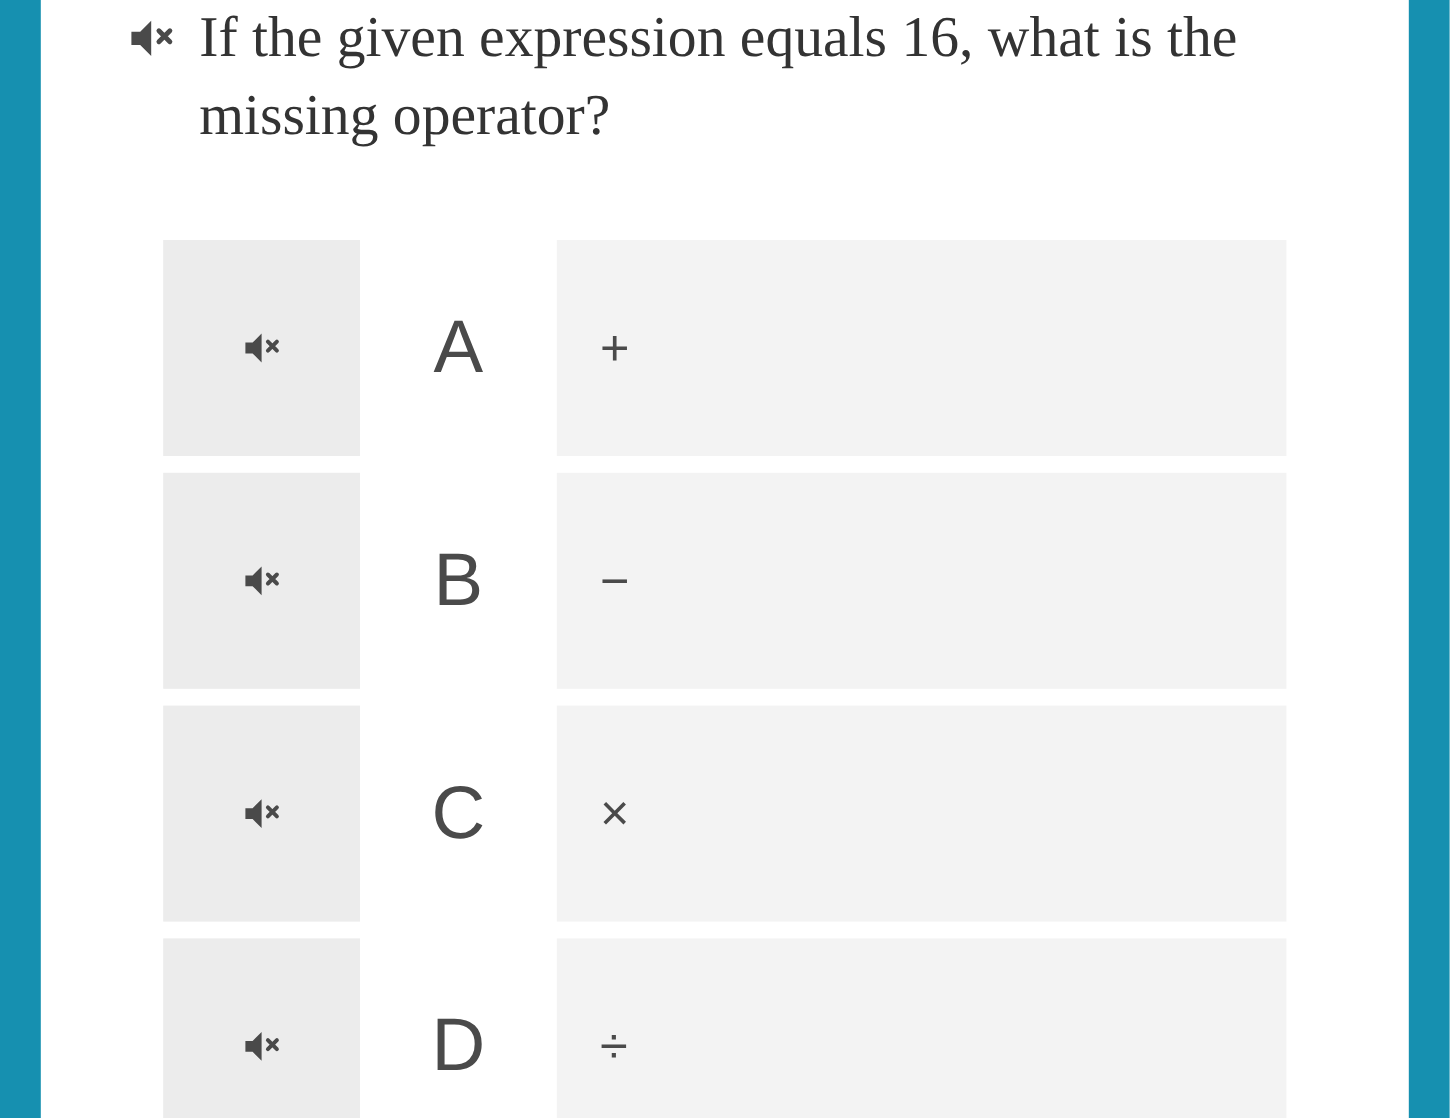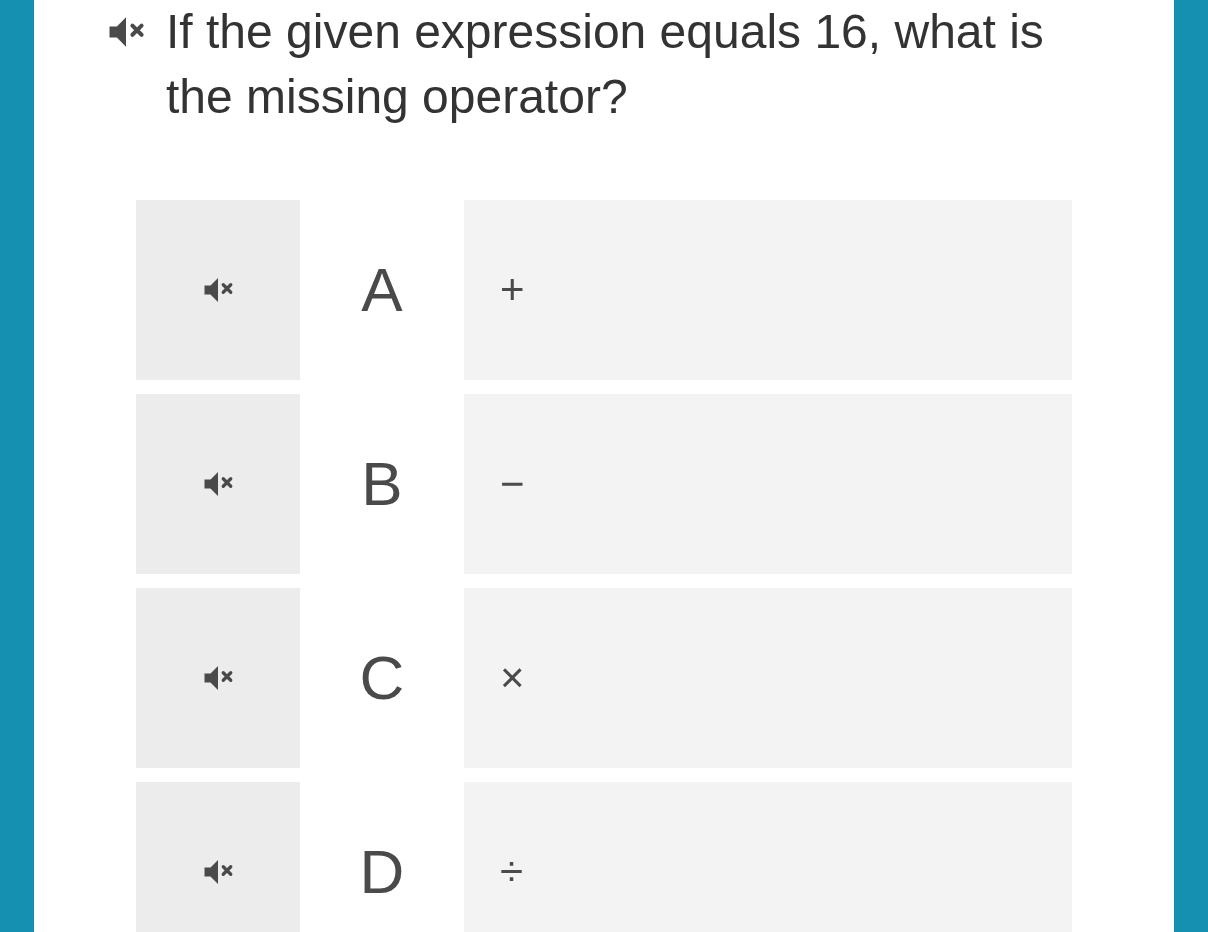--- a/index.html
+++ b/index.html
@@ -15,20 +15,21 @@
     width: 1140px;
     height: 932px;
     margin: 0 auto;
     padding: 0;
   }
   .question-row {
     display: flex;
     align-items: flex-start;
     padding: 0 70px 0 70px;
     gap: 18px;
+    font-family: Liberation Serif, serif;
   }
   .q-speaker {
     flex: 0 0 auto;
     margin-top: 10px;
   }
   .question-text {
     font-size: 48px;
     line-height: 1.35;
     color: #333333;
     font-weight: 400;

